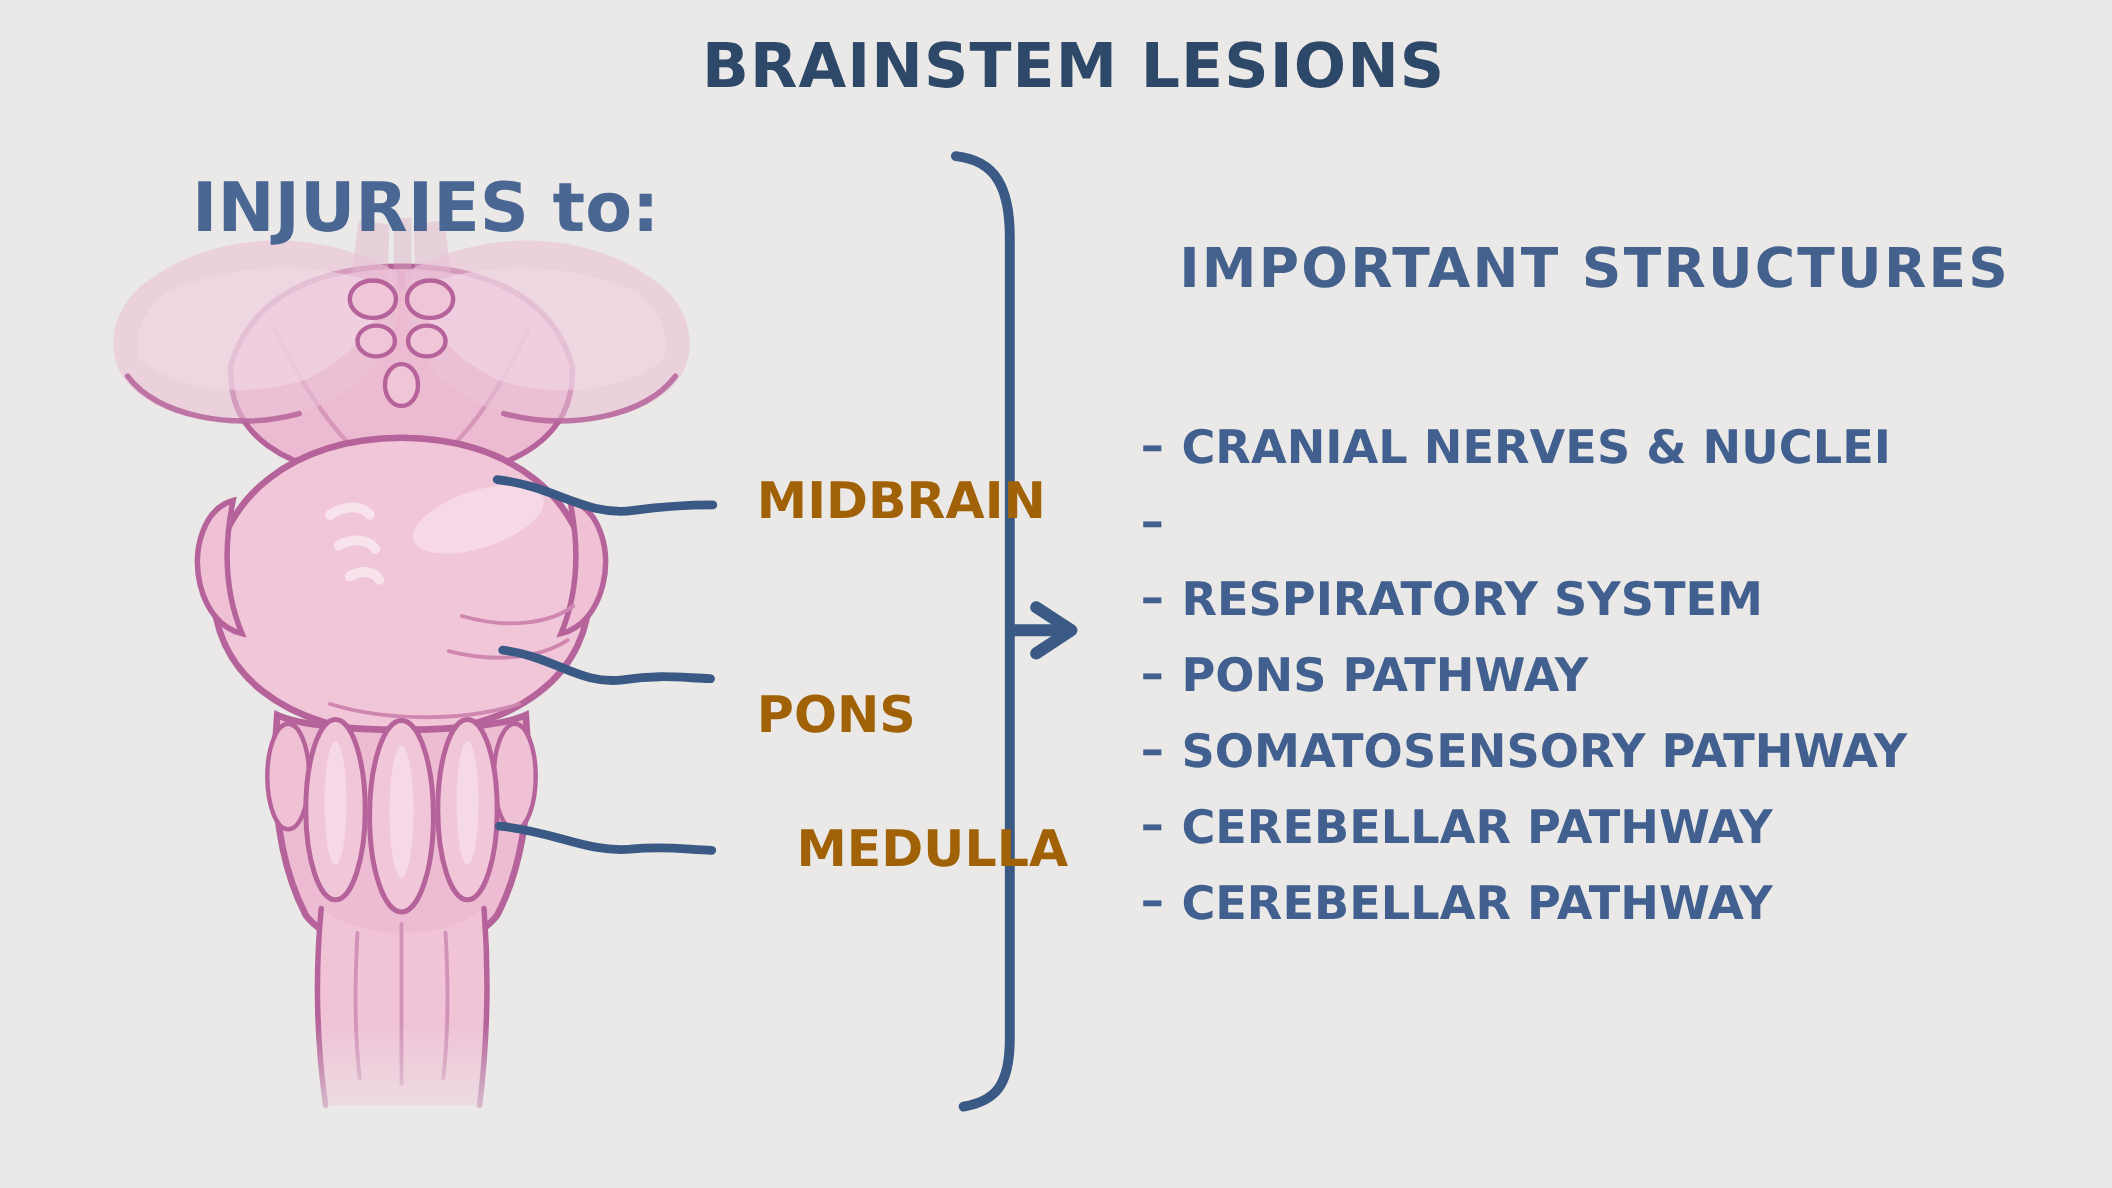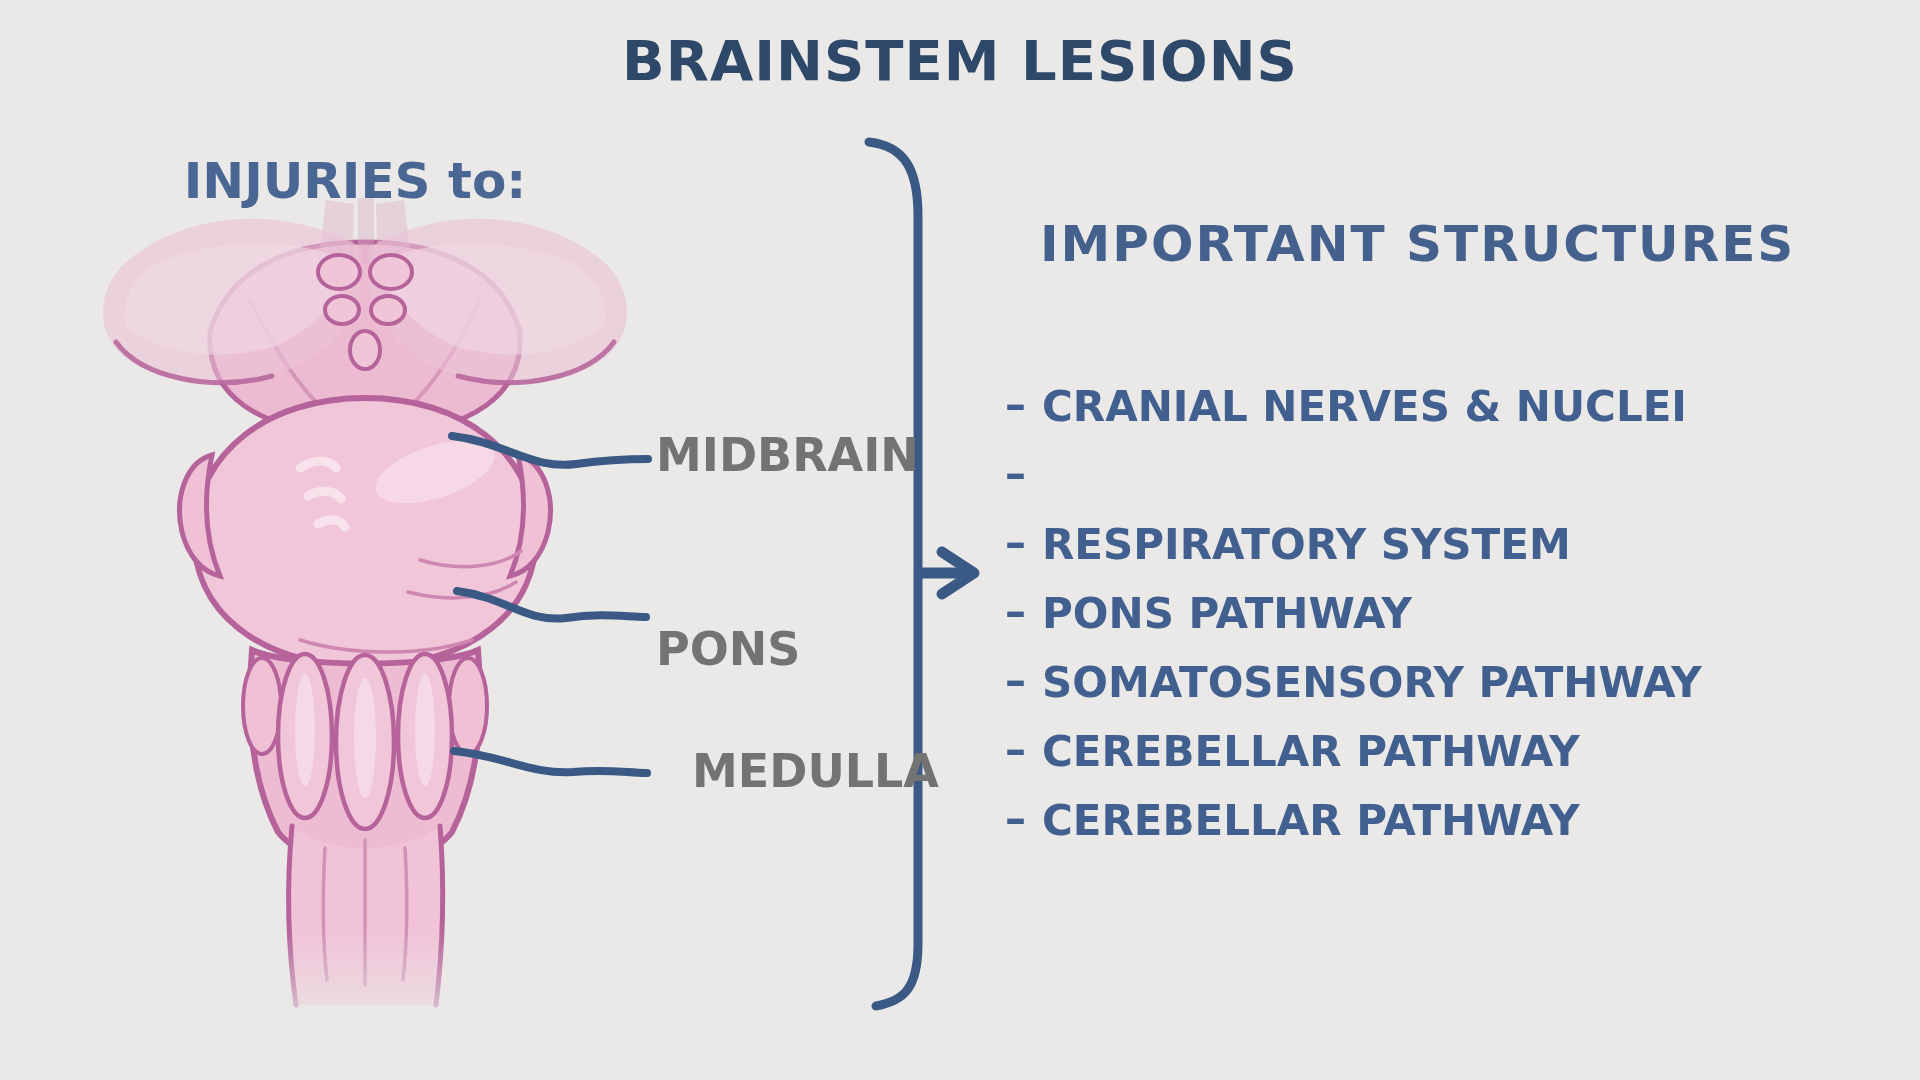--- a/index.html
+++ b/index.html
@@ -1,31 +1,31 @@
 <!DOCTYPE html>
 <html><head>
 <meta charset="utf-8">
 <style>
   html,body{margin:0;padding:0;background:#d8d7d5;}
   .stage{
     position:relative;width:1920px;height:1080px;overflow:hidden;
     background:#eae9e7;
     font-family:"DejaVu Sans","Liberation Sans",sans-serif;font-weight:700;
   }
-  .abs{position:absolute;}
+  .abs{position:absolute;padding-left:32px;}
   .title{
     left:0;right:0;top:28px;text-align:center;
     font-size:56px;letter-spacing:1px;color:#2d4868;
   }
   .injuries{
     left:140px;top:152px;width:430px;text-align:center;
-    font-size:50px;color:#4a6693;
+    font-size:62px;color:#4a6693;
   }
   .struct-label{
-    font-size:46px;letter-spacing:0px;color:#737373;white-space:nowrap;
+    font-size:46px;letter-spacing:0px;color:#a16207;white-space:nowrap;
   }
   .lbl-midbrain{left:656px;top:428px;}
   .lbl-pons{left:656px;top:586px;margin-top:36px;}
   .lbl-medulla{left:656px;top:744px;margin-left:36px;}
   .right-heading{
     left:1040px;top:214px;width:790px;text-align:left;
     font-size:50px;letter-spacing:2px;line-height:1.22;color:#44618e;
   }
   .pathway-list{
     left:1005px;top:372px;display:flex;flex-direction:column;

